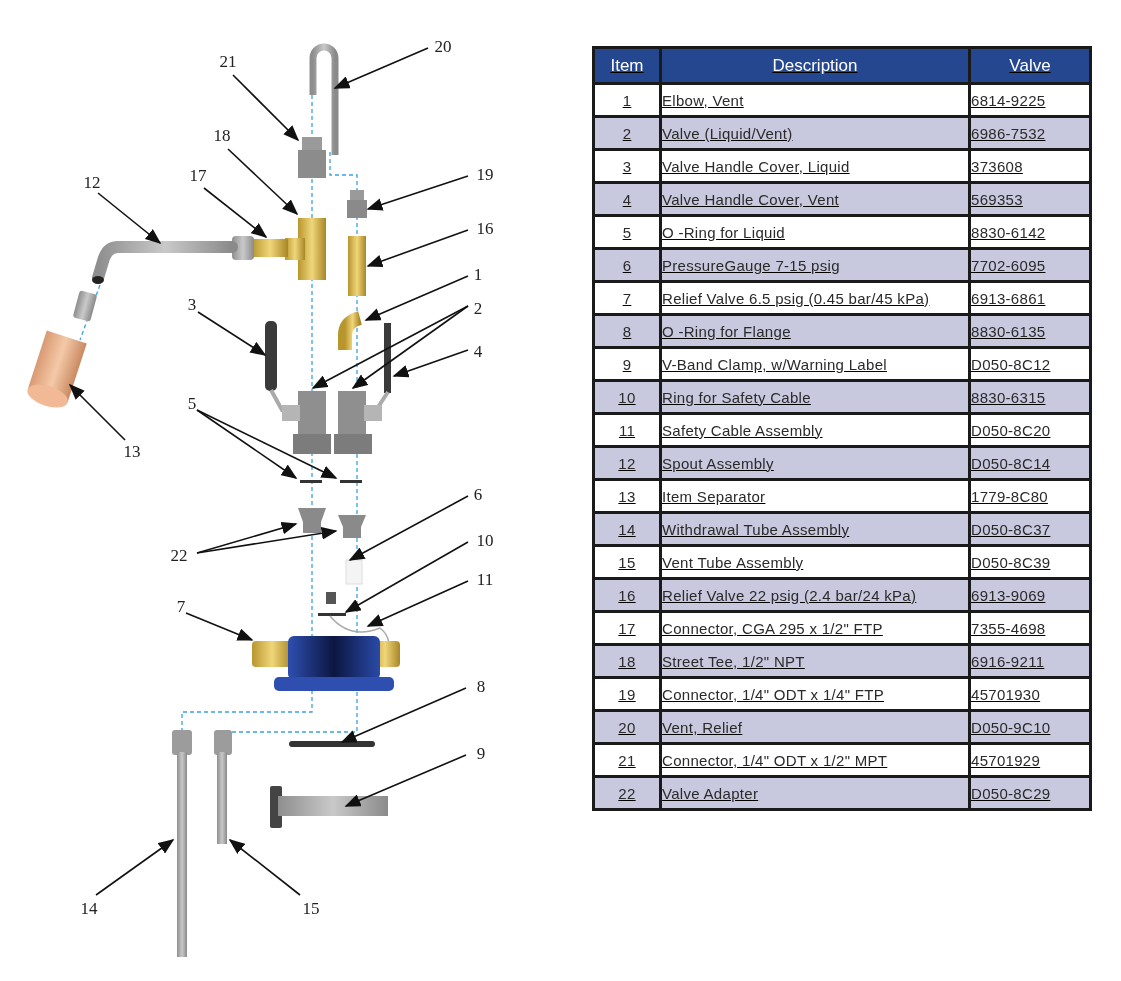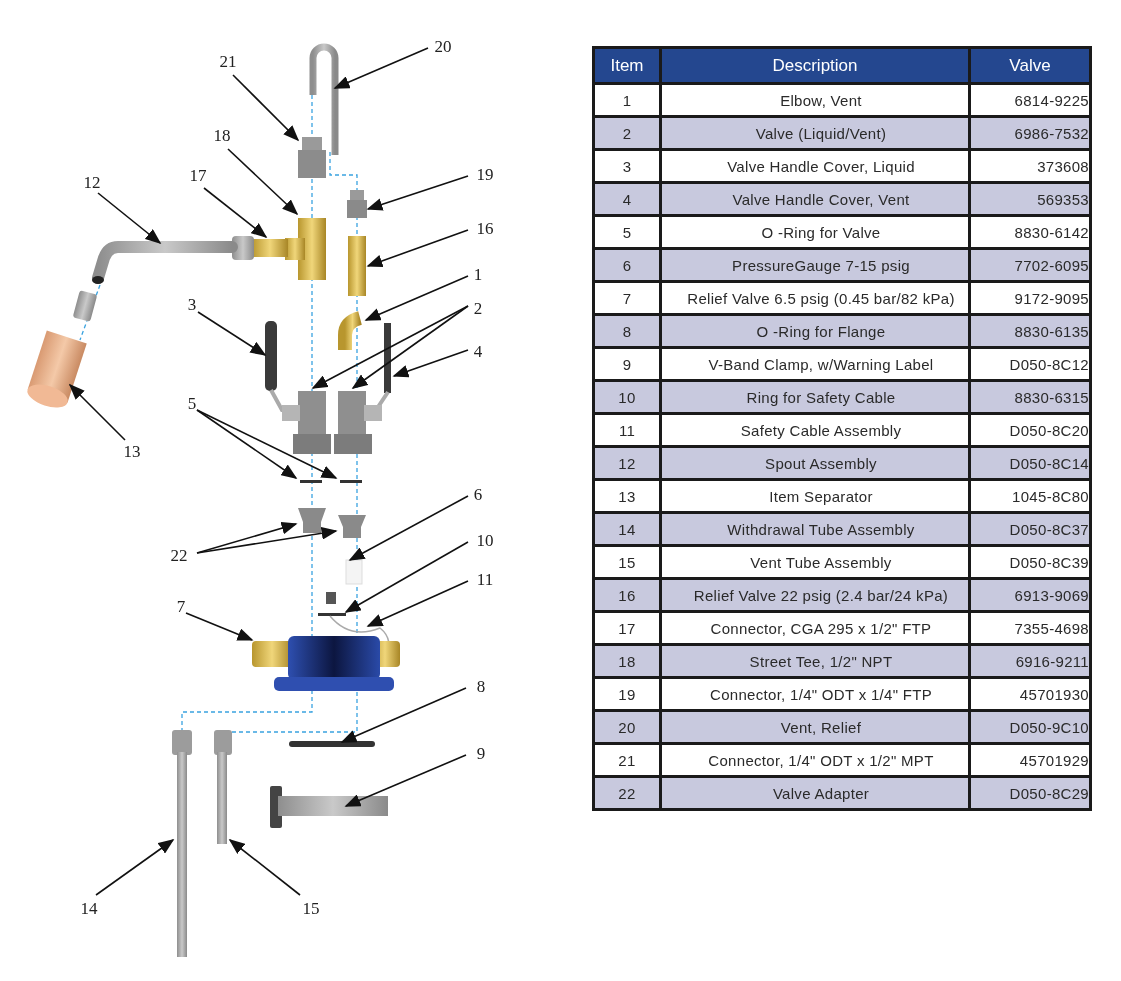--- a/index.html
+++ b/index.html
@@ -3,30 +3,30 @@
 <meta charset="utf-8">
 <style>
   html, body { margin: 0; padding: 0; background: #ffffff; }
   body { width: 1121px; height: 981px; position: relative; overflow: hidden;
          font-family: "Liberation Sans", sans-serif; }
   #diagram { position: absolute; left: 0; top: 0; width: 560px; height: 981px; }
   #diagram svg { position: absolute; left: 0; top: 0; }
   .callout { position: absolute; font-family: "Liberation Serif", serif; font-size: 17px;
              color: #222; line-height: 1; transform: translate(-50%, -50%); white-space: nowrap; }
   #parts-table { position: absolute; left: 592px; top: 46px; width: 500px;
-                 border-collapse: collapse; border: 3px solid #1a1a1a; }
+                 border-collapse: collapse; border: 3px solid #1a1a1a; text-decoration: underline; }
   #parts-table th { background: #24478f; color: #ffffff; font-weight: normal; font-size: 17px;
                     height: 33px; padding: 0; border: 3px solid #1a1a1a; border-top: none; }
   #parts-table td { font-size: 15px; color: #2a2a2a; height: 30px; padding: 0;
                     border: 3px solid #1a1a1a; letter-spacing: 0.3px; }
   #parts-table tr.odd td { background: #ffffff; }
   #parts-table tr.even td { background: #c8c9de; }
   #parts-table td.c-item { text-align: center; width: 64px; }
-  #parts-table td.c-desc { text-align: center; padding-left: 12px; }
-  #parts-table td.c-part { text-align: right; width: 118px; }
+  #parts-table td.c-desc { text-align: left; }
+  #parts-table td.c-part { text-align: left; width: 118px; }
 </style>
 </head>
 <body>
 
 <div id="diagram">
   <svg width="560" height="981" viewBox="0 0 560 981">
     <defs>
       <linearGradient id="steel" x1="0" x2="1">
         <stop offset="0" stop-color="#8e8e8e"></stop>
           <stop offset="0.5" stop-color="#c9c9c9"></stop>
@@ -203,32 +203,32 @@
         <td class="c-desc">Valve Handle Cover, Liquid</td>
         <td class="c-part">373608</td>
       </tr>
       <tr class="even">
         <td class="c-item">4</td>
         <td class="c-desc">Valve Handle Cover, Vent</td>
         <td class="c-part">569353</td>
       </tr>
       <tr class="odd">
         <td class="c-item">5</td>
-        <td class="c-desc">O -Ring for Valve</td>
+        <td class="c-desc">O -Ring for Liquid</td>
         <td class="c-part">8830-6142</td>
       </tr>
       <tr class="even">
         <td class="c-item">6</td>
         <td class="c-desc">PressureGauge  7-15  psig</td>
         <td class="c-part">7702-6095</td>
       </tr>
       <tr class="odd">
         <td class="c-item">7</td>
-        <td class="c-desc">Relief Valve 6.5 psig (0.45  bar/82 kPa)</td>
-        <td class="c-part">9172-9095</td>
+        <td class="c-desc">Relief Valve 6.5 psig (0.45  bar/45 kPa)</td>
+        <td class="c-part">6913-6861</td>
       </tr>
       <tr class="even">
         <td class="c-item">8</td>
         <td class="c-desc">O -Ring for Flange</td>
         <td class="c-part">8830-6135</td>
       </tr>
       <tr class="odd">
         <td class="c-item">9</td>
         <td class="c-desc">V-Band Clamp,  w/Warning Label</td>
         <td class="c-part">D050-8C12</td>
@@ -244,21 +244,21 @@
         <td class="c-part">D050-8C20</td>
       </tr>
       <tr class="even">
         <td class="c-item">12</td>
         <td class="c-desc">Spout Assembly</td>
         <td class="c-part">D050-8C14</td>
       </tr>
       <tr class="odd">
         <td class="c-item">13</td>
         <td class="c-desc">Item Separator</td>
-        <td class="c-part">1045-8C80</td>
+        <td class="c-part">1779-8C80</td>
       </tr>
       <tr class="even">
         <td class="c-item">14</td>
         <td class="c-desc">Withdrawal  Tube  Assembly</td>
         <td class="c-part">D050-8C37</td>
       </tr>
       <tr class="odd">
         <td class="c-item">15</td>
         <td class="c-desc">Vent Tube  Assembly</td>
         <td class="c-part">D050-8C39</td>

